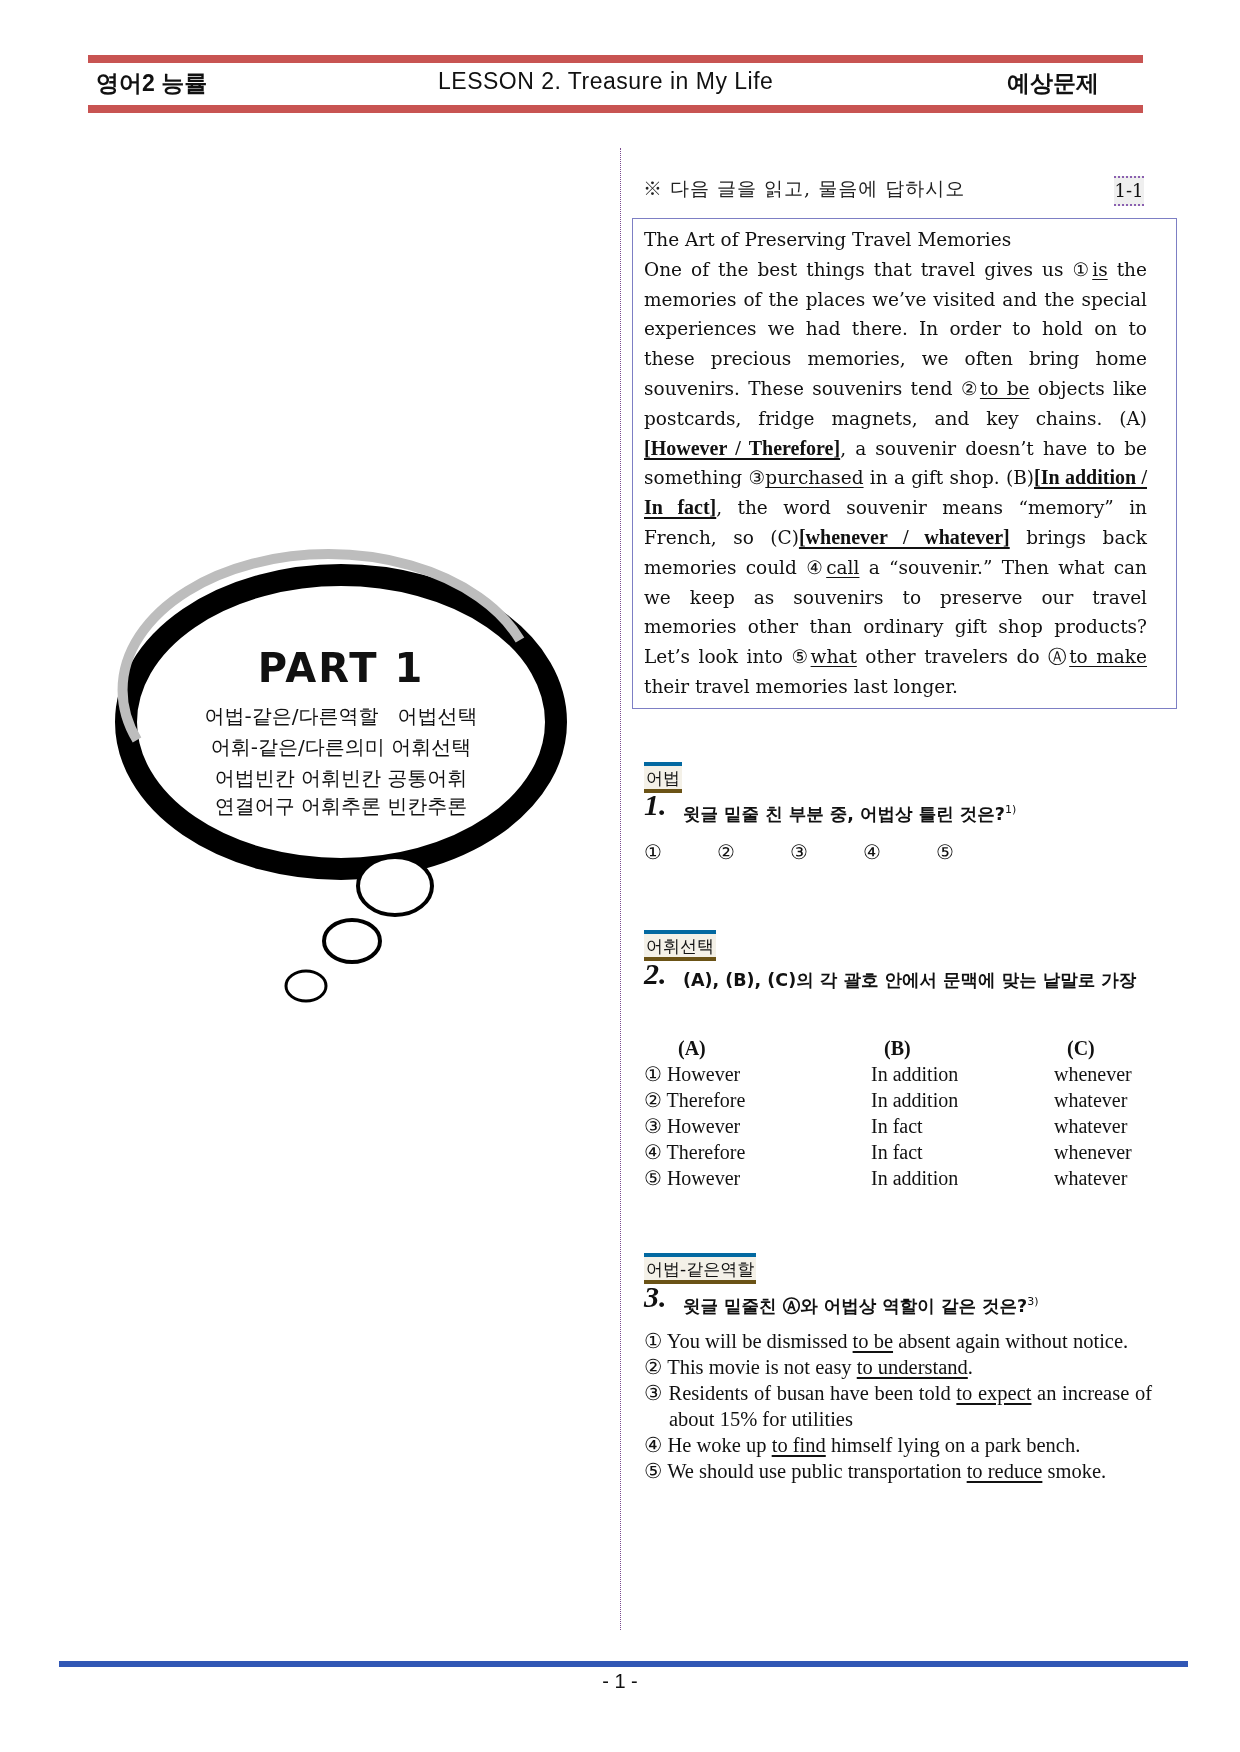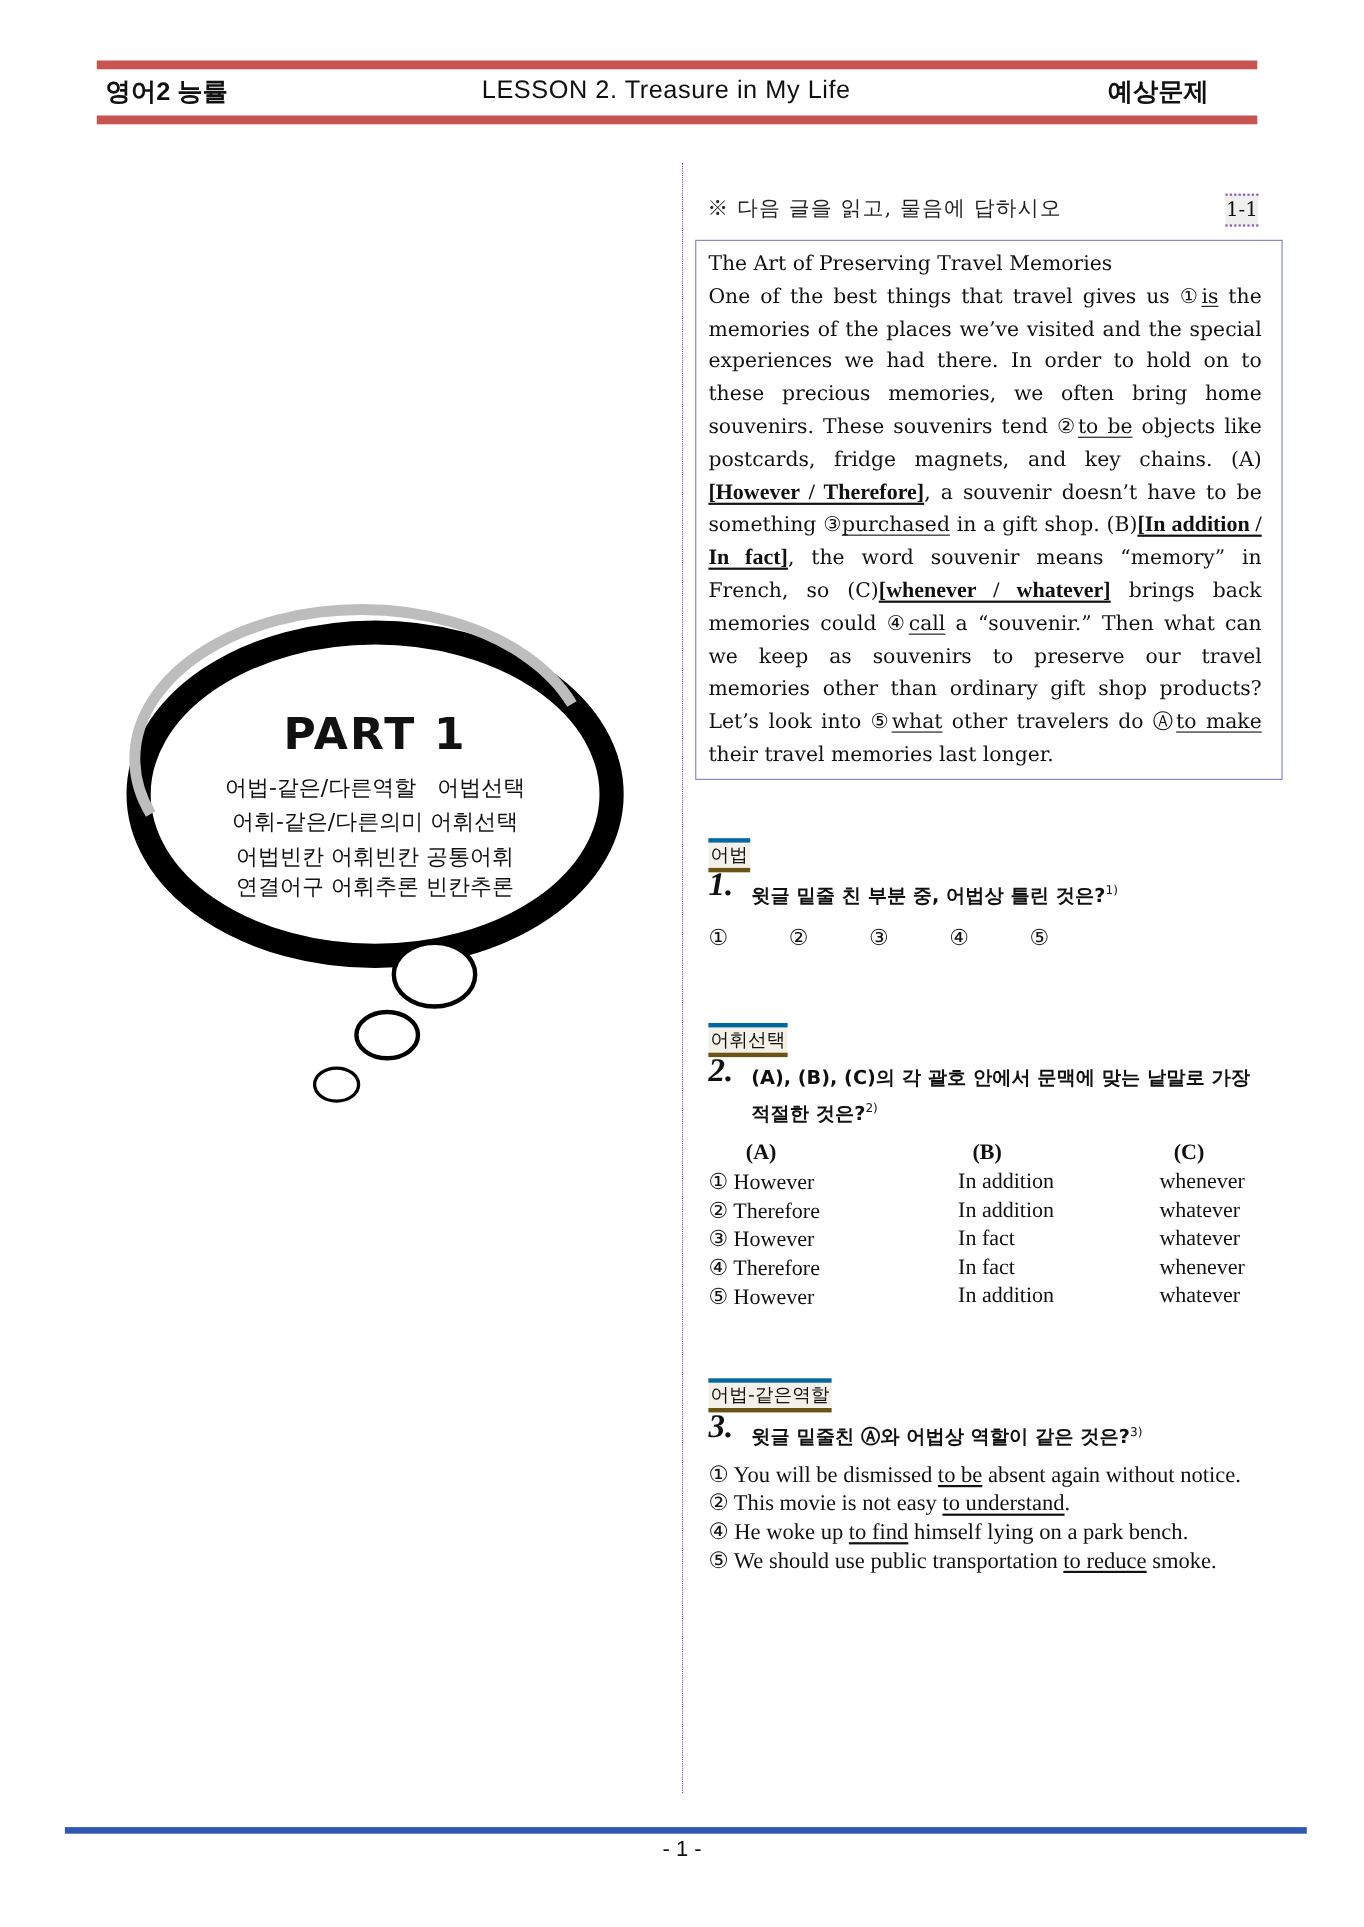--- a/index.html
+++ b/index.html
@@ -7,21 +7,21 @@
          font-family:"DejaVu Sans", sans-serif; color:#111; }
   .abs { position:absolute; }
   .hbar { position:absolute; left:88px; width:1055px; height:8px; background:#c85452; }
   .hdr-text { position:absolute; top:68px; font-family:"Liberation Sans", sans-serif; font-weight:bold; font-size:23px; color:#111; }
   .hdr-title { font-family:"Liberation Sans", sans-serif; font-weight:normal; font-size:23px; letter-spacing:0.5px; }
   .divider { position:absolute; left:620px; top:148px; height:1482px; border-left:1.5px dotted #7a4a8e; }
   .instr { position:absolute; left:643px; top:176px; font-family:"DejaVu Serif", serif; font-size:19px; color:#222; letter-spacing:1px; }
   .badge { position:absolute; left:1114px; top:176px; width:30px; height:26px; background:#efefef;
            font-family:"DejaVu Serif", serif; font-size:18px; text-align:center; line-height:26px;
            border-top:2px dotted #8a5fb0; border-bottom:2px dotted #8a5fb0; }
-  .passage { position:absolute; left:632px; top:218px; width:503px; padding:6px 18px 6px 11px;
+  .passage { position:absolute; left:632px; top:218px; width:503px; padding:6px 29px 6px 11px;
              border:1.5px solid #7d7fc4; font-family:"DejaVu Serif", serif; font-size:18.5px;
              line-height:29.8px; text-align:justify; color:#111; }
   .passage .title { text-align:left; }
   .passage u { text-decoration:underline; text-underline-offset:3px; }
   .passage b { font-family:"Liberation Serif", serif; font-size:20px; }
   .tag { position:absolute; left:644px; padding:2px 2px 1px 2px; background:#f4f1e8;
          border-top:4px solid #0369a1; border-bottom:4px solid #6b5316;
          font-family:"DejaVu Sans", sans-serif; font-size:17px; color:#111; line-height:20px; }
   .qnum { position:absolute; left:644px; font-family:"Liberation Serif", serif; font-weight:bold; font-style:italic; font-size:30px; }
   .qtext { position:absolute; left:683px; font-family:"DejaVu Sans", sans-serif; font-weight:bold; font-size:17.5px; line-height:28px; color:#111; width:470px; }
@@ -77,21 +77,20 @@
 <div class="qnum" style="top:788px;">1.</div>
 <div class="qtext" style="top:796px;"><span>윗글 밑줄 친 부분 중, 어법상 틀린 것은?</span><sup>1)</sup></div>
 <div class="choices1">
   <span>①</span><span>②</span><span>③</span><span>④</span><span>⑤</span>
 </div>
 
 <div class="tag" style="top:930px;">어휘선택</div>
 <div class="qnum" style="top:957px;">2.</div>
 <div class="qtext" style="top:966px;">
   <div>(A), (B), (C)의 각 괄호 안에서 문맥에 맞는 낱말로 가장</div>
-  <div><span>적절한 것은?</span><sup>2)</sup></div>
 </div>
 <table class="tbl">
   <tbody>
       <tr>
     <th class="c1" style="padding-left:34px;">(A)</th>
     <th class="c2" style="padding-left:13px;">(B)</th>
     <th class="c3" style="padding-left:13px;">(C)</th>
   </tr>
   <tr>
         <td>① However</td>
@@ -120,18 +119,19 @@
       </tr>
 </tbody>
   </table>
 
 <div class="tag" style="top:1253px;">어법-같은역할</div>
 <div class="qnum" style="top:1280px;">3.</div>
 <div class="qtext" style="top:1288px;"><span>윗글 밑줄친 Ⓐ와 어법상 역할이 같은 것은?</span><sup>3)</sup></div>
 <div class="opts3">
   <div class="opt"><span>① You will be dismissed </span><u>to be</u><span> absent again without notice.</span></div>
   <div class="opt"><span>② This movie is not easy </span><u>to understand</u><span>.</span></div>
+  <div class="opt"><span>③ Residents of busan have been told </span><u>to expect</u><span> an increase of about 15% for utilities</span></div>
   <div class="opt"><span>④ He woke up </span><u>to find</u><span> himself lying on a park bench.</span></div>
   <div class="opt"><span>⑤ We should use public transportation </span><u>to reduce</u><span> smoke.</span></div>
 </div>
 
 <div class="footbar"></div>
 <div class="pageno">- 1 -</div>
 
 </body></html>

